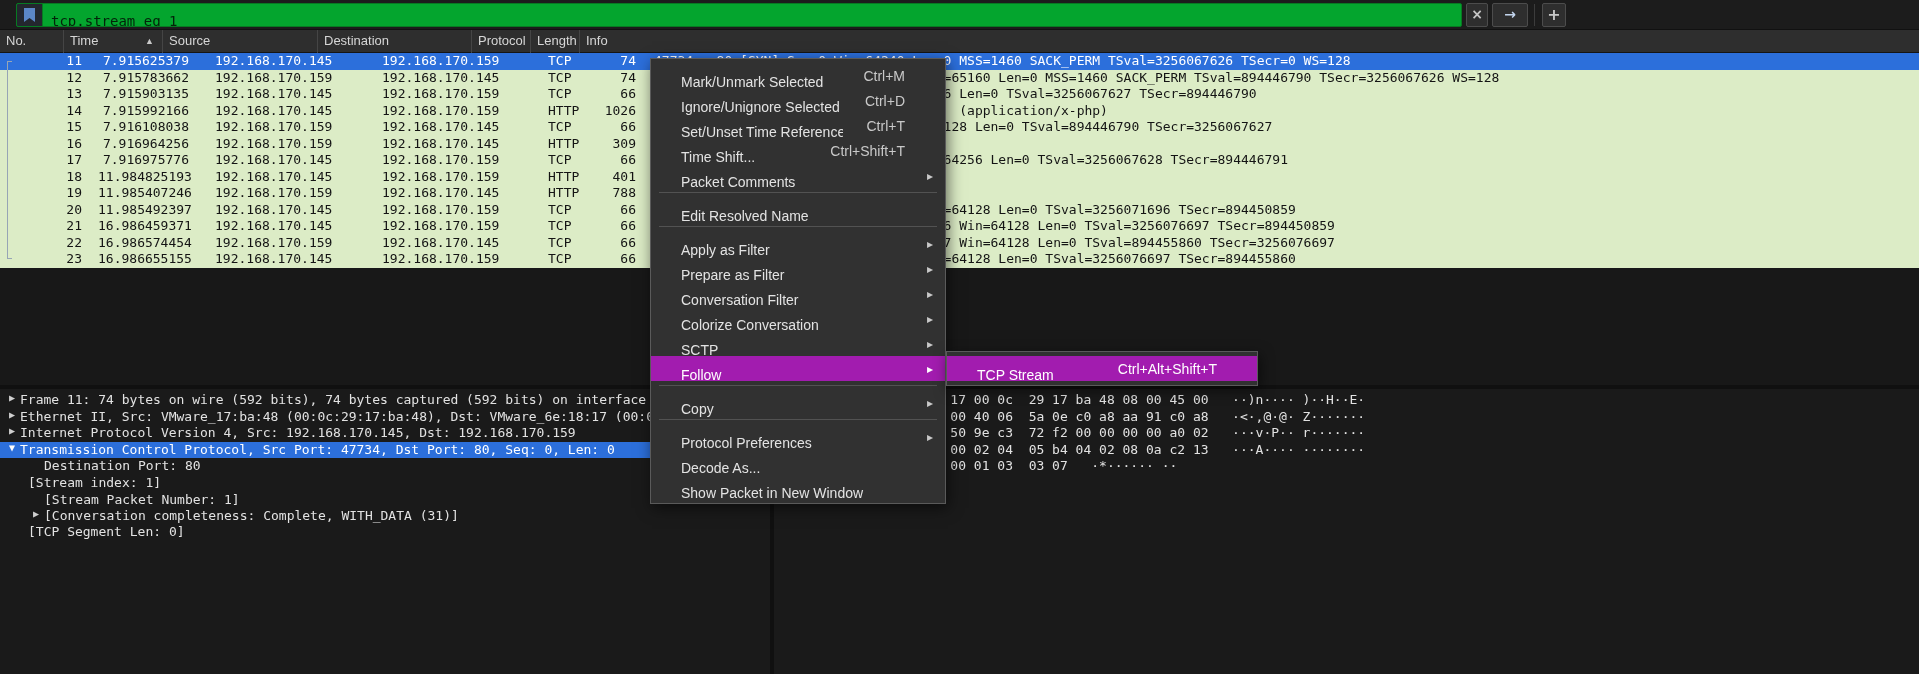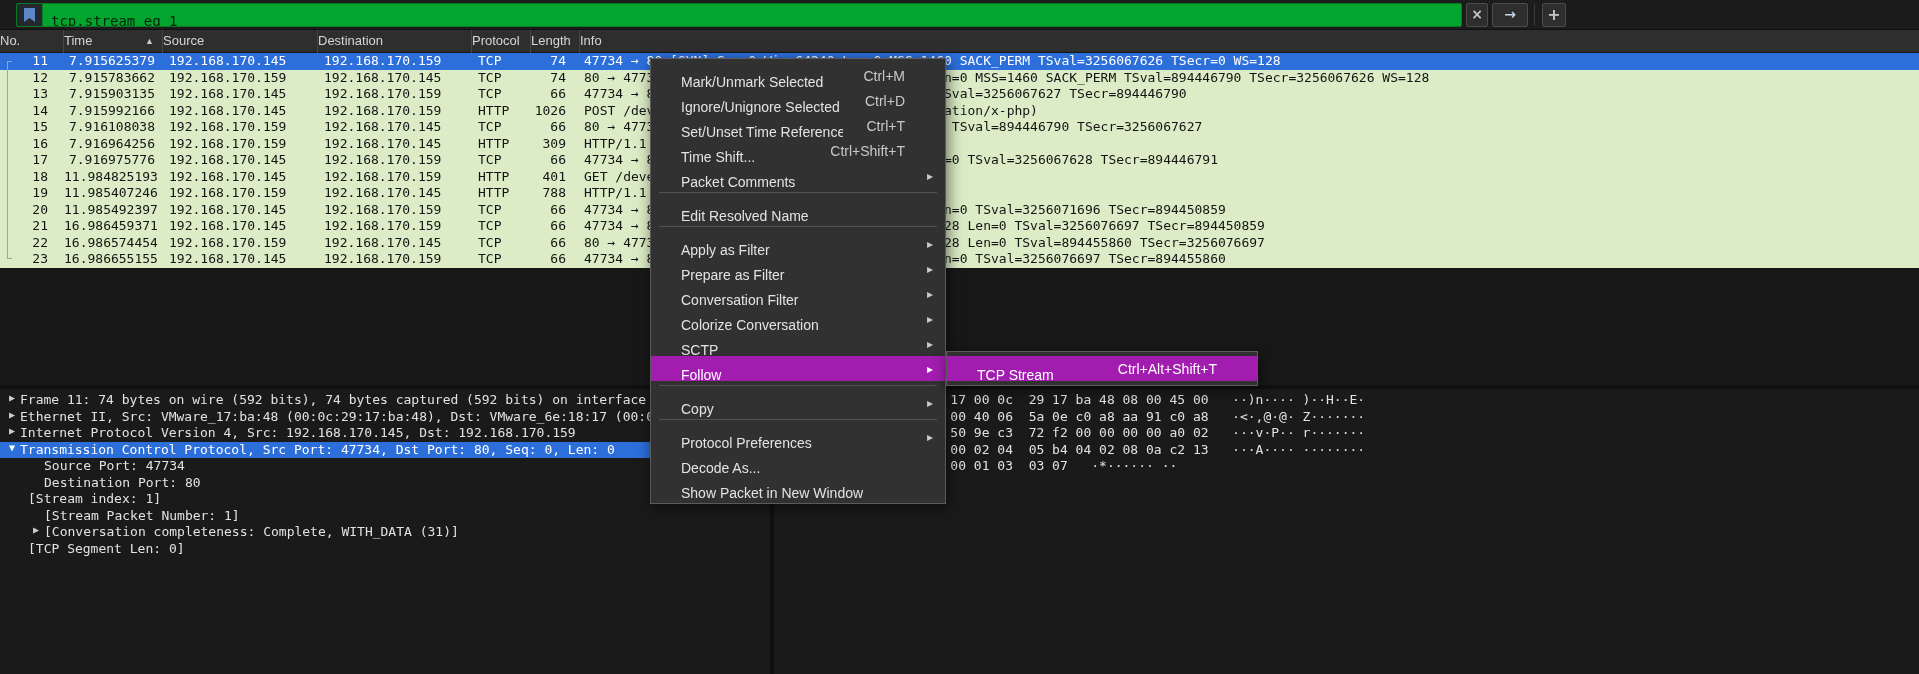--- a/index.html
+++ b/index.html
@@ -26,37 +26,37 @@
     font:bold 14px "DejaVu Sans", sans-serif; text-align:center; line-height:21px; }
   .fbtn.clear { left:1466px; width:22px; }
   .fbtn.apply { left:1492px; width:36px; color:#c2d4ec; }
   .fbtn.add   { left:1542px; width:24px; font-size:16px; }
   .fsep { position:absolute; left:1534px; top:4px; width:1px; height:22px; background:#3c3c3c; }
 
   
   .pkt-header { position:absolute; top:30px; left:0; right:0; height:23px;
     background:#2e2e2e; border-bottom:1px solid #151515; display:flex;
     font-size:13px; color:#d6d6d6; }
-  .hcell { position:relative; height:34px; line-height:22px; 
+  .hcell { position:relative; height:34px; line-height:22px; padding-left:6px;
     border-right:1px solid #454545; overflow:hidden; white-space:nowrap; flex-shrink:0; }
   .hcell .sort { position:absolute; right:8px; top:0; line-height:23px; font-size:9px; color:#c9c9c9; }
   .c0{width:64px} .c1{width:99px} .c2{width:155px} .c3{width:154px}
   .c4{width:59px} .c5{width:49px} .c6{flex:1; border-right:none;}
 
   
   .pkt-list { position:absolute; top:53px; left:0; right:0; height:332px;
     background:#181818; overflow:hidden; }
   .prow { display:flex; height:16.5px; line-height:16.5px;
     font:13px "DejaVu Sans Mono", monospace; background:#dcecc6; color:#141414;
-    white-space:pre; }
+    white-space:pre;padding-left:34px; }
   .prow.sel { background:#2c6fdb; color:#ffffff; }
   .prow .pc { overflow:hidden; flex-shrink:0; }
   .prow .c0 { text-align:right; padding-right:16px; }
   .prow .c1 { text-align:right; padding-right:8px; }
-  .prow .c2, .prow .c3, .prow .c4 { padding-left:6px; }
+  .prow .c2, .prow .c3, .prow .c4 { padding-left:6px;margin-left:12px; }
   .prow .c5 { text-align:right; padding-right:14px; }
   .prow .c6 { padding-left:4px; flex:1; }
   .conv-bracket { position:absolute; left:7px; top:8px; width:5px; height:198px;
     border-left:1px solid #97a5b5; border-top:1px solid #97a5b5; border-bottom:1px solid #97a5b5; }
 
   
   .splitter { position:absolute; top:385px; left:0; right:0; height:4px; background:#101010; cursor:row-resize; }
   .bottom { position:absolute; top:389px; left:0; right:0; bottom:0; }
   .detail-pane { position:absolute; left:0; top:0; width:770px; bottom:0;
     background:#1a1a1a; overflow:hidden; padding-top:3px; }
@@ -275,24 +275,20 @@
         <div class="dline" style="padding-left: 4px;">
     <span class="darrow">▶</span>
     <span class="dtext">Internet Protocol Version 4, Src: 192.168.170.145, Dst: 192.168.170.159</span>
   </div>
         <div class="dline sel" style="padding-left: 4px;">
     <span class="darrow">▼</span>
     <span class="dtext">Transmission Control Protocol, Src Port: 47734, Dst Port: 80, Seq: 0, Len: 0</span>
   </div>
         <div class="dline" style="padding-left: 28px;">
     <span class="darrow"></span>
-    <span class="dtext">Source Port: 47734</span>
-  </div>
-        <div class="dline" style="padding-left: 28px;">
-    <span class="darrow"></span>
     <span class="dtext">Destination Port: 80</span>
   </div>
         <div class="dline" style="padding-left: 28px; flex-direction: column;">
     <span class="darrow"></span>
     <span class="dtext">[Stream index: 1]</span>
   </div>
         <div class="dline" style="padding-left: 28px; align-items: center;">
     <span class="darrow"></span>
     <span class="dtext">[Stream Packet Number: 1]</span>
   </div>

